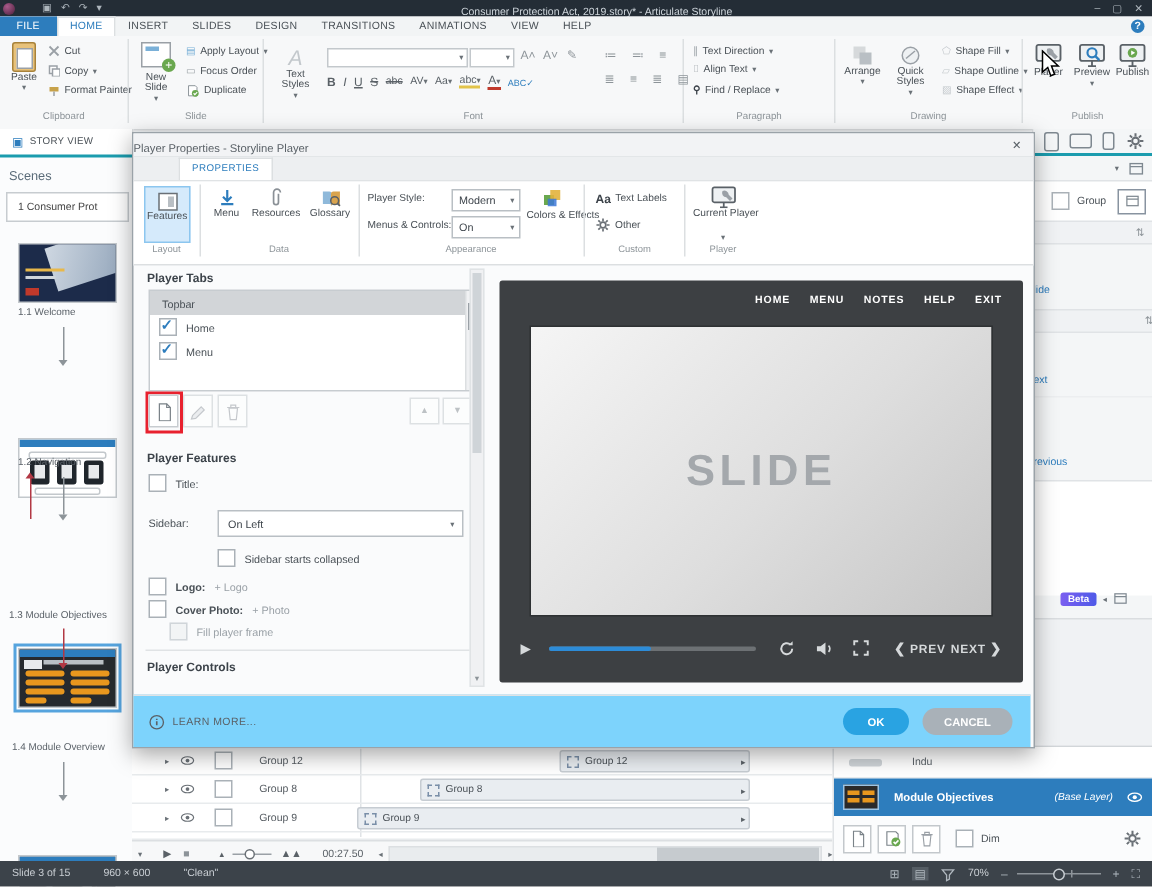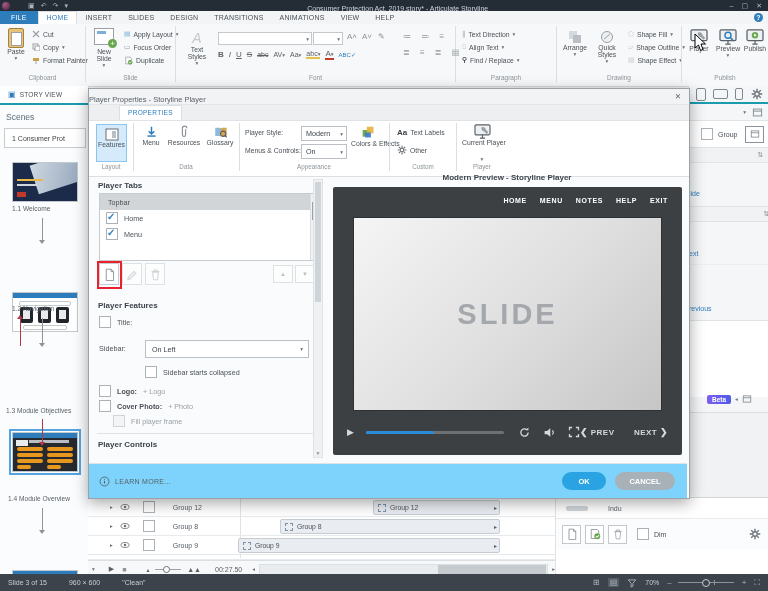--- a/index.html
+++ b/index.html
@@ -587,20 +587,33 @@
       </div>
       <span class="caret" style="margin-left:4px">▸</span>
     </div>
   </div>
 
   <div class="abs layers">
     <div class="r" style="height:20px;border-bottom:1px solid #e8ebed;padding-left:10px">
       <span style="width:22px;height:5px;background:#cfd4d8;border-radius:2px"></span>
       <span style="font-size:7px;color:#5a6167;margin-left:20px">Indu</span>
     </div>
+    <div class="r layersel" style="height:25px;padding:0 6px">
+      <span style="width:22px;height:15px;background:#2a2a2a;border:1px solid #9cc3e2;display:inline-block;position:relative">
+        <span style="position:absolute;left:2px;top:3px;width:8px;height:3px;background:#e8971e"></span>
+        <span style="position:absolute;left:12px;top:3px;width:8px;height:3px;background:#e8971e"></span>
+        <span style="position:absolute;left:2px;top:8px;width:8px;height:3px;background:#e8971e"></span>
+        <span style="position:absolute;left:12px;top:8px;width:8px;height:3px;background:#e8971e"></span>
+      </span>
+      <span class="lay-lbl" style="margin-left:10px">Module Objectives</span>
+      <span class="lay-badge" style="margin-left:auto">(Base Layer)</span>
+      <svg width="13" height="11" style="margin-left:8px;filter:brightness(3)">
+          <use href="#i-eye"></use>
+        </svg>
+    </div>
     <div class="r" style="height:30px;padding-left:6px;background:#fbfcfd">
       <div class="laybtn">
           <svg width="12" height="12">
             <use href="#i-doc"></use>
           </svg>
         </div>
       <div class="laybtn" style="margin-left:4px">
           <svg width="12" height="12">
             <use href="#i-docgreen"></use>
           </svg>
@@ -786,21 +799,20 @@
       <span class="cb dis"></span>
       <span class="graytxt" style="margin-left:6px">Fill player frame</span>
     </div>
     <div class="abs" style="left:8px;top:344px;width:222px;border-top:1px solid #e0e3e5"></div>
     <div class="abs ptl-header" style="left:9px;top:351px">Player Controls</div>
     <div class="abs scrollv" style="left:224px;top:90px;width:8px;height:277px">
       <div class="scrollthumb" style="margin:2px 1px;height:120px"></div>
       <div style="position:absolute;bottom:1px;width:100%;text-align:center;font-size:5px;color:#8d9499">▼</div>
     </div>
 
-    <div class="abs pv-title" style="left:242px;top:84px;width:352px;text-align:center">Modern Preview - Storyline Player</div>
     <div class="abs player" style="left:244px;top:98px;width:349px;height:268px">
       <div class="r" style="height:26px;justify-content:flex-end;padding-right:14px">
         <span class="pnav">HOME</span>
         <span class="pnav">MENU</span>
         <span class="pnav">NOTES</span>
         <span class="pnav">HELP</span>
         <span class="pnav">EXIT</span>
       </div>
       <div class="abs slide r" style="left:20px;top:30px;width:307px;height:192px;justify-content:center">
         <span class="slide-word">SLIDE</span>
@@ -812,21 +824,21 @@
           </div>
         <svg width="13" height="13" style="margin-left:14px">
             <use href="#i-replay"></use>
           </svg>
         <svg width="13" height="13" style="margin-left:12px">
             <use href="#i-speaker"></use>
           </svg>
         <svg width="12" height="12" style="margin-left:12px">
             <use href="#i-fullscreen"></use>
           </svg>
-        <span class="pctl" style=""><span style="font-size:9px">❮</span> <span>PREV</span></span>
+        <span class="pctl" style="margin-left:16px"><span style="font-size:9px">❮</span> <span>PREV</span></span>
         <span class="pctl" style="margin-left:auto;margin-right:14px"><span>NEXT</span> <span style="font-size:9px">❯</span></span>
       </div>
     </div>
 
     <div class="abs dlg-foot" style="left:0;top:374px;width:598px;height:34px">
       <div class="r" style="height:100%;padding:0 10px">
         <svg width="11" height="11">
             <use href="#i-info"></use>
           </svg>
         <span class="learn" style="margin-left:5px">LEARN MORE...</span>

